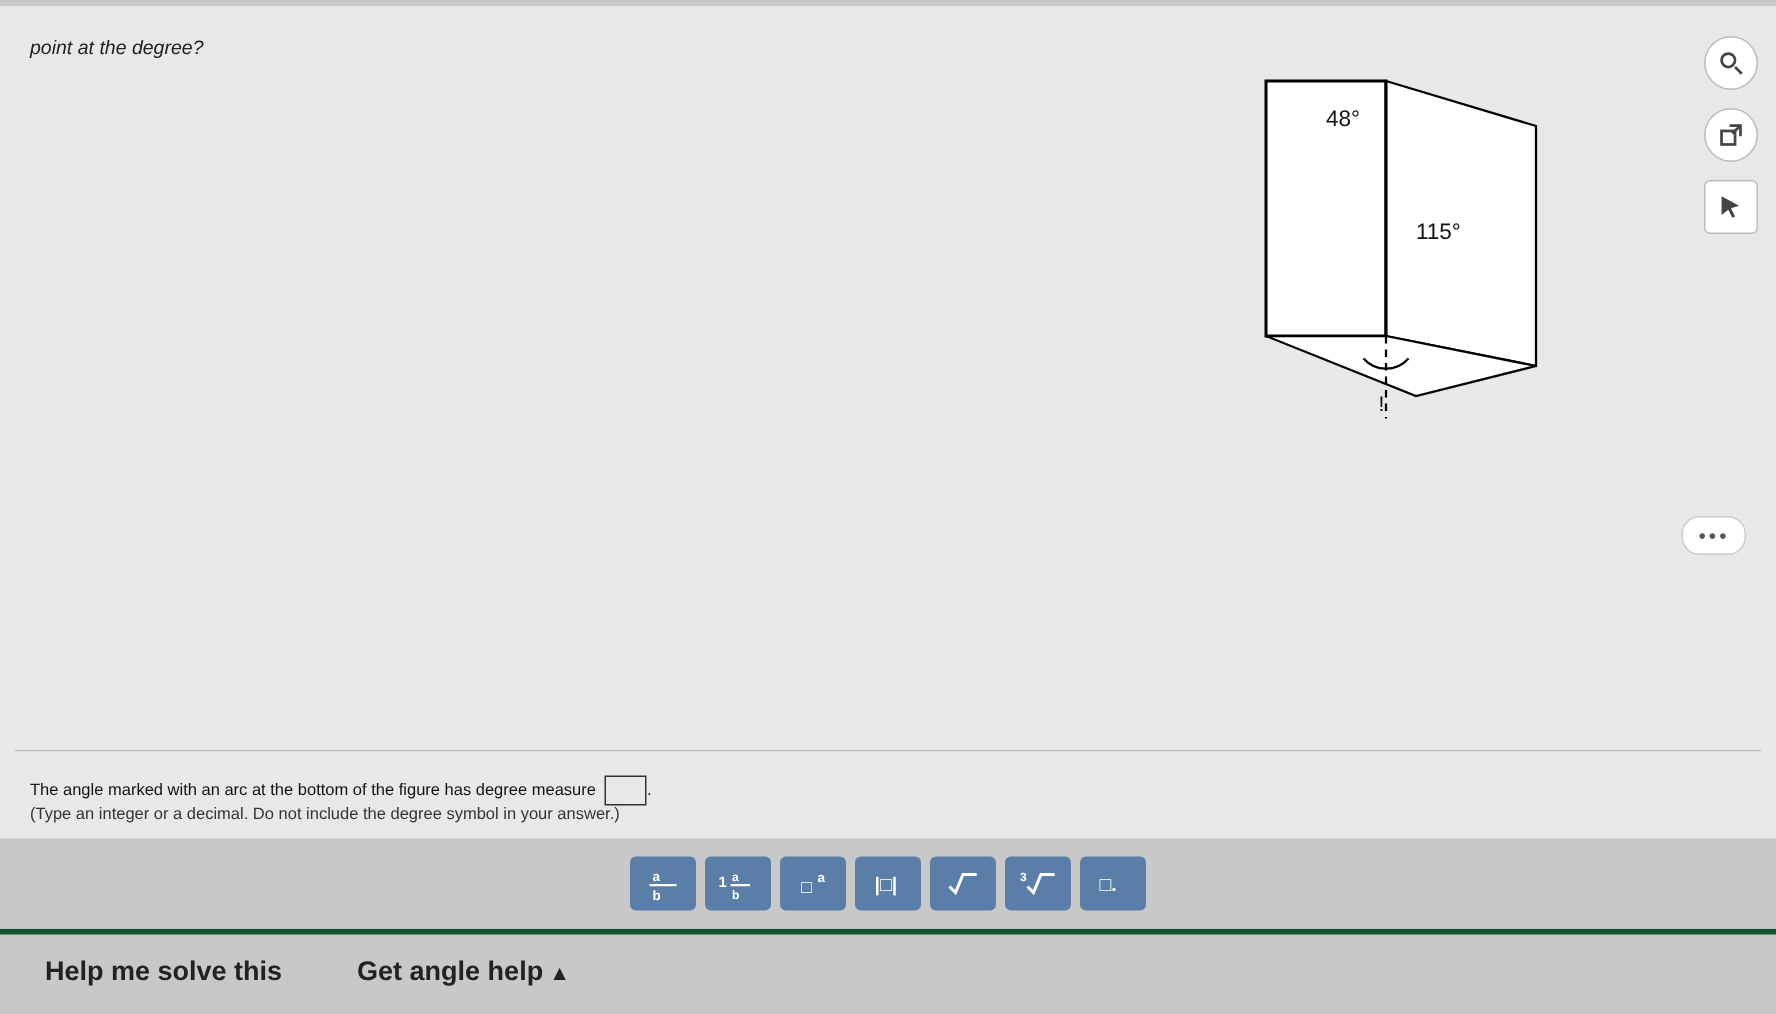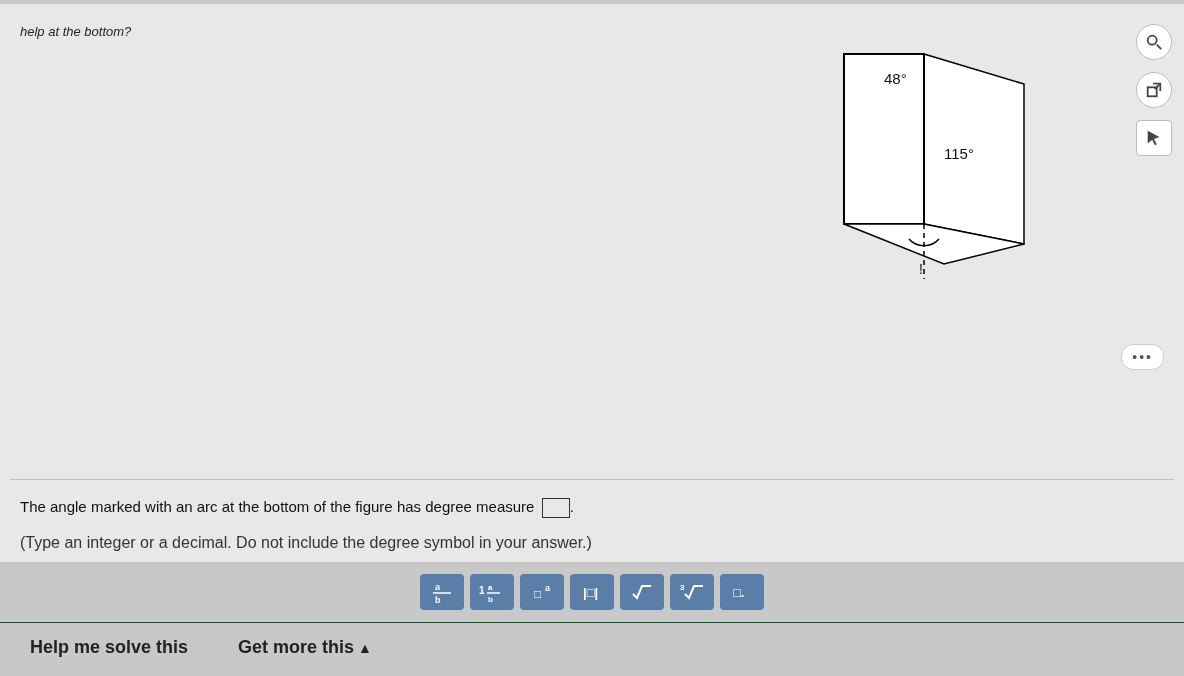--- a/index.html
+++ b/index.html
@@ -107,38 +107,38 @@
       background: #bbb;
       margin: 0 10px;
     }
 
     .answer-area {
       padding: 16px 20px 10px 20px;
       background: #e8e8e8;
     }
 
     .answer-text {
-      font-size: 15px;
+      font-size: 11px;
       color: #111;
       line-height: 1.5;
     }
 
     .answer-text .answer-box {
       display: inline-block;
       width: 28px;
       height: 20px;
       border: 1.5px solid #333;
       vertical-align: middle;
       margin-left: 3px;
     }
 
     .answer-sub {
-      font-size: 16px;
+      font-size: 11px;
       color: #333;
-      margin-top: 16px;
+      margin-top: 0;
     }
 
     .math-toolbar {
       background: #c8c8c8;
       padding: 12px 20px;
       display: flex;
       justify-content: center;
       align-items: center;
       gap: 6px;
     }
@@ -162,21 +162,21 @@
       fill: white;
     }
 
     .bottom-bar {
       background: #c8c8c8;
       padding: 14px 0 18px 0;
       display: flex;
       flex-direction: row;
       align-items: center;
       gap: 0;
-      border-top: 1px solid #14532d;
+      border-top: 4px solid #14532d;
     }
 
     .bottom-btn {
       font-size: 18px;
       font-weight: bold;
       color: #222;
       background: none;
       border: none;
       cursor: pointer;
       padding: 0 30px;
@@ -209,21 +209,21 @@
 </head>
 <body>
 
 <div class="top-bar"></div>
 
 <div class="main-content">
 
   <div class="question-area">
 
     <div class="question-text-col">
-      <div class="question-title">help at the bottom?</div>
+      <div class="question-title">point at the degree?</div>
     </div>
 
     <div class="figure-col">
 
       <svg class="geometry-figure" viewBox="0 0 300 280">
 
         <polygon points="80,30 160,30 160,200 80,200" fill="white" stroke="black" stroke-width="2"></polygon>
 
         <polygon points="160,30 260,60 260,220 160,200" fill="white" stroke="black" stroke-width="1.5"></polygon>
 
@@ -322,16 +322,16 @@
         <text x="2" y="17" font-size="13" fill="white" font-family="Arial">□.</text>
       </svg>
     </button>
   </div>
 
 </div>
 
 <div class="bottom-bar">
   <button class="bottom-btn">Help me solve this</button>
   <button class="get-more-help">
-    <span>Get more this</span>
+    <span>Get angle help</span>
     <span class="arrow">▲</span>
   </button>
 </div>
 
 </body></html>

